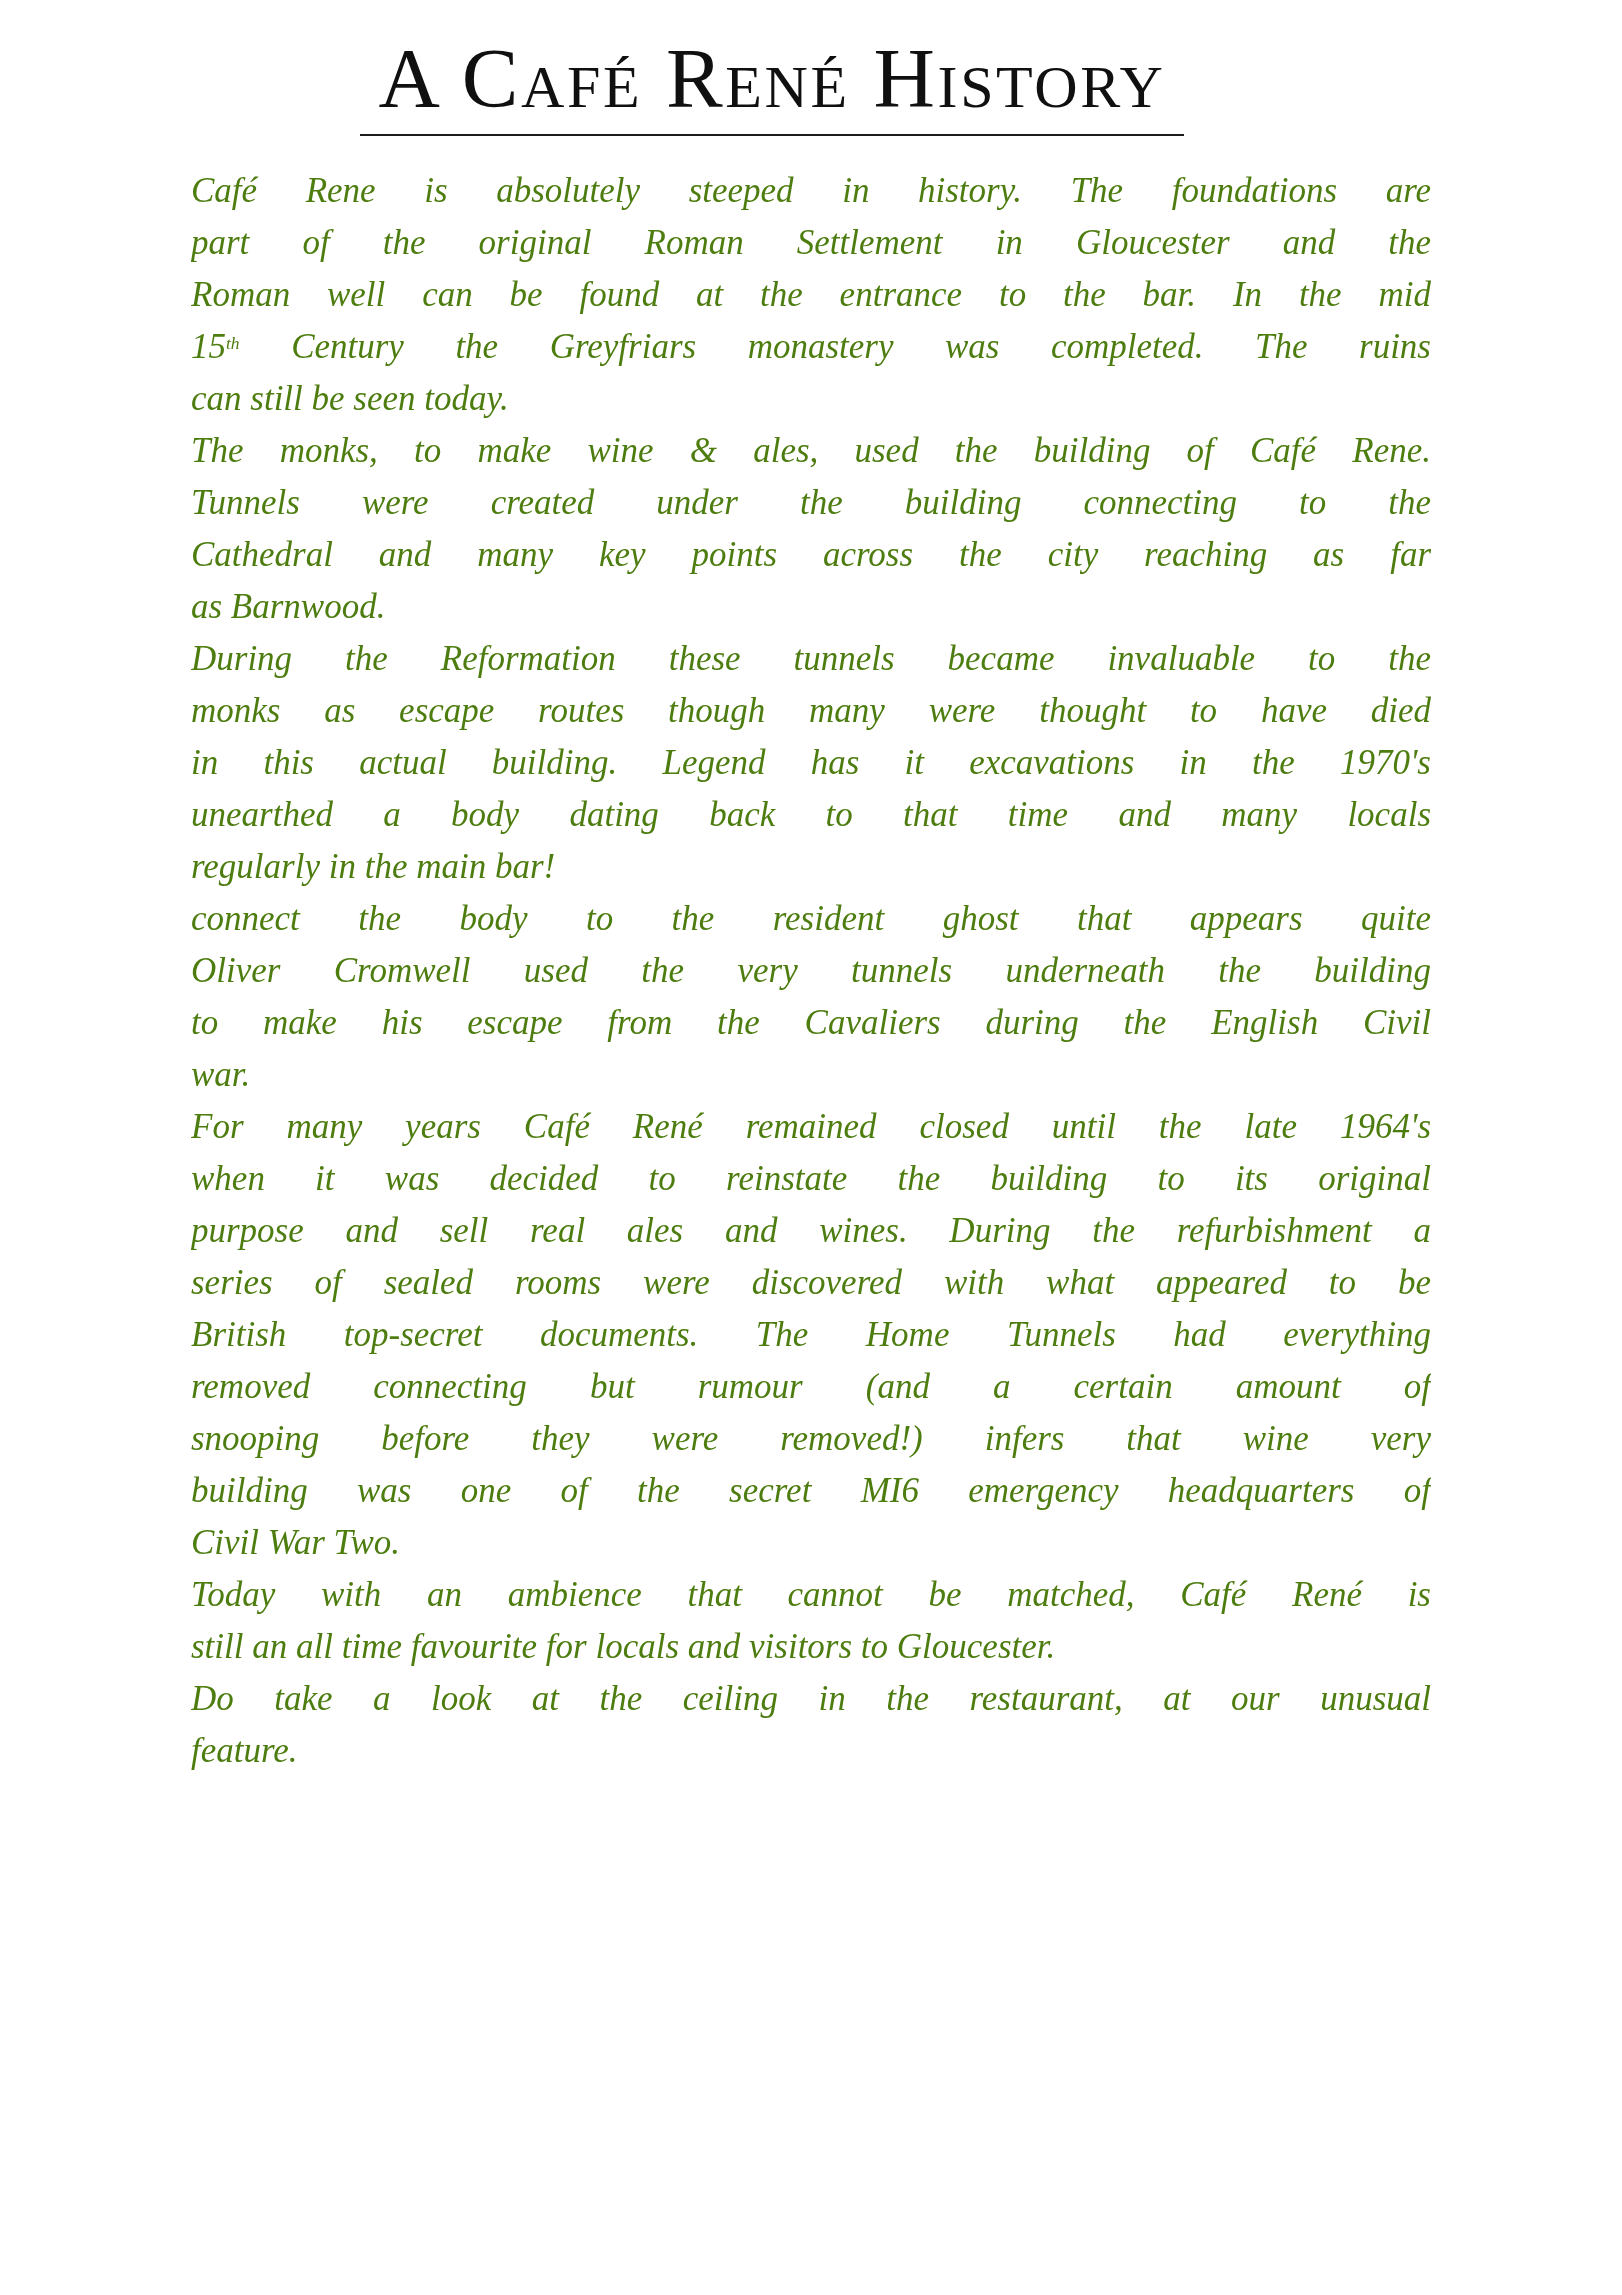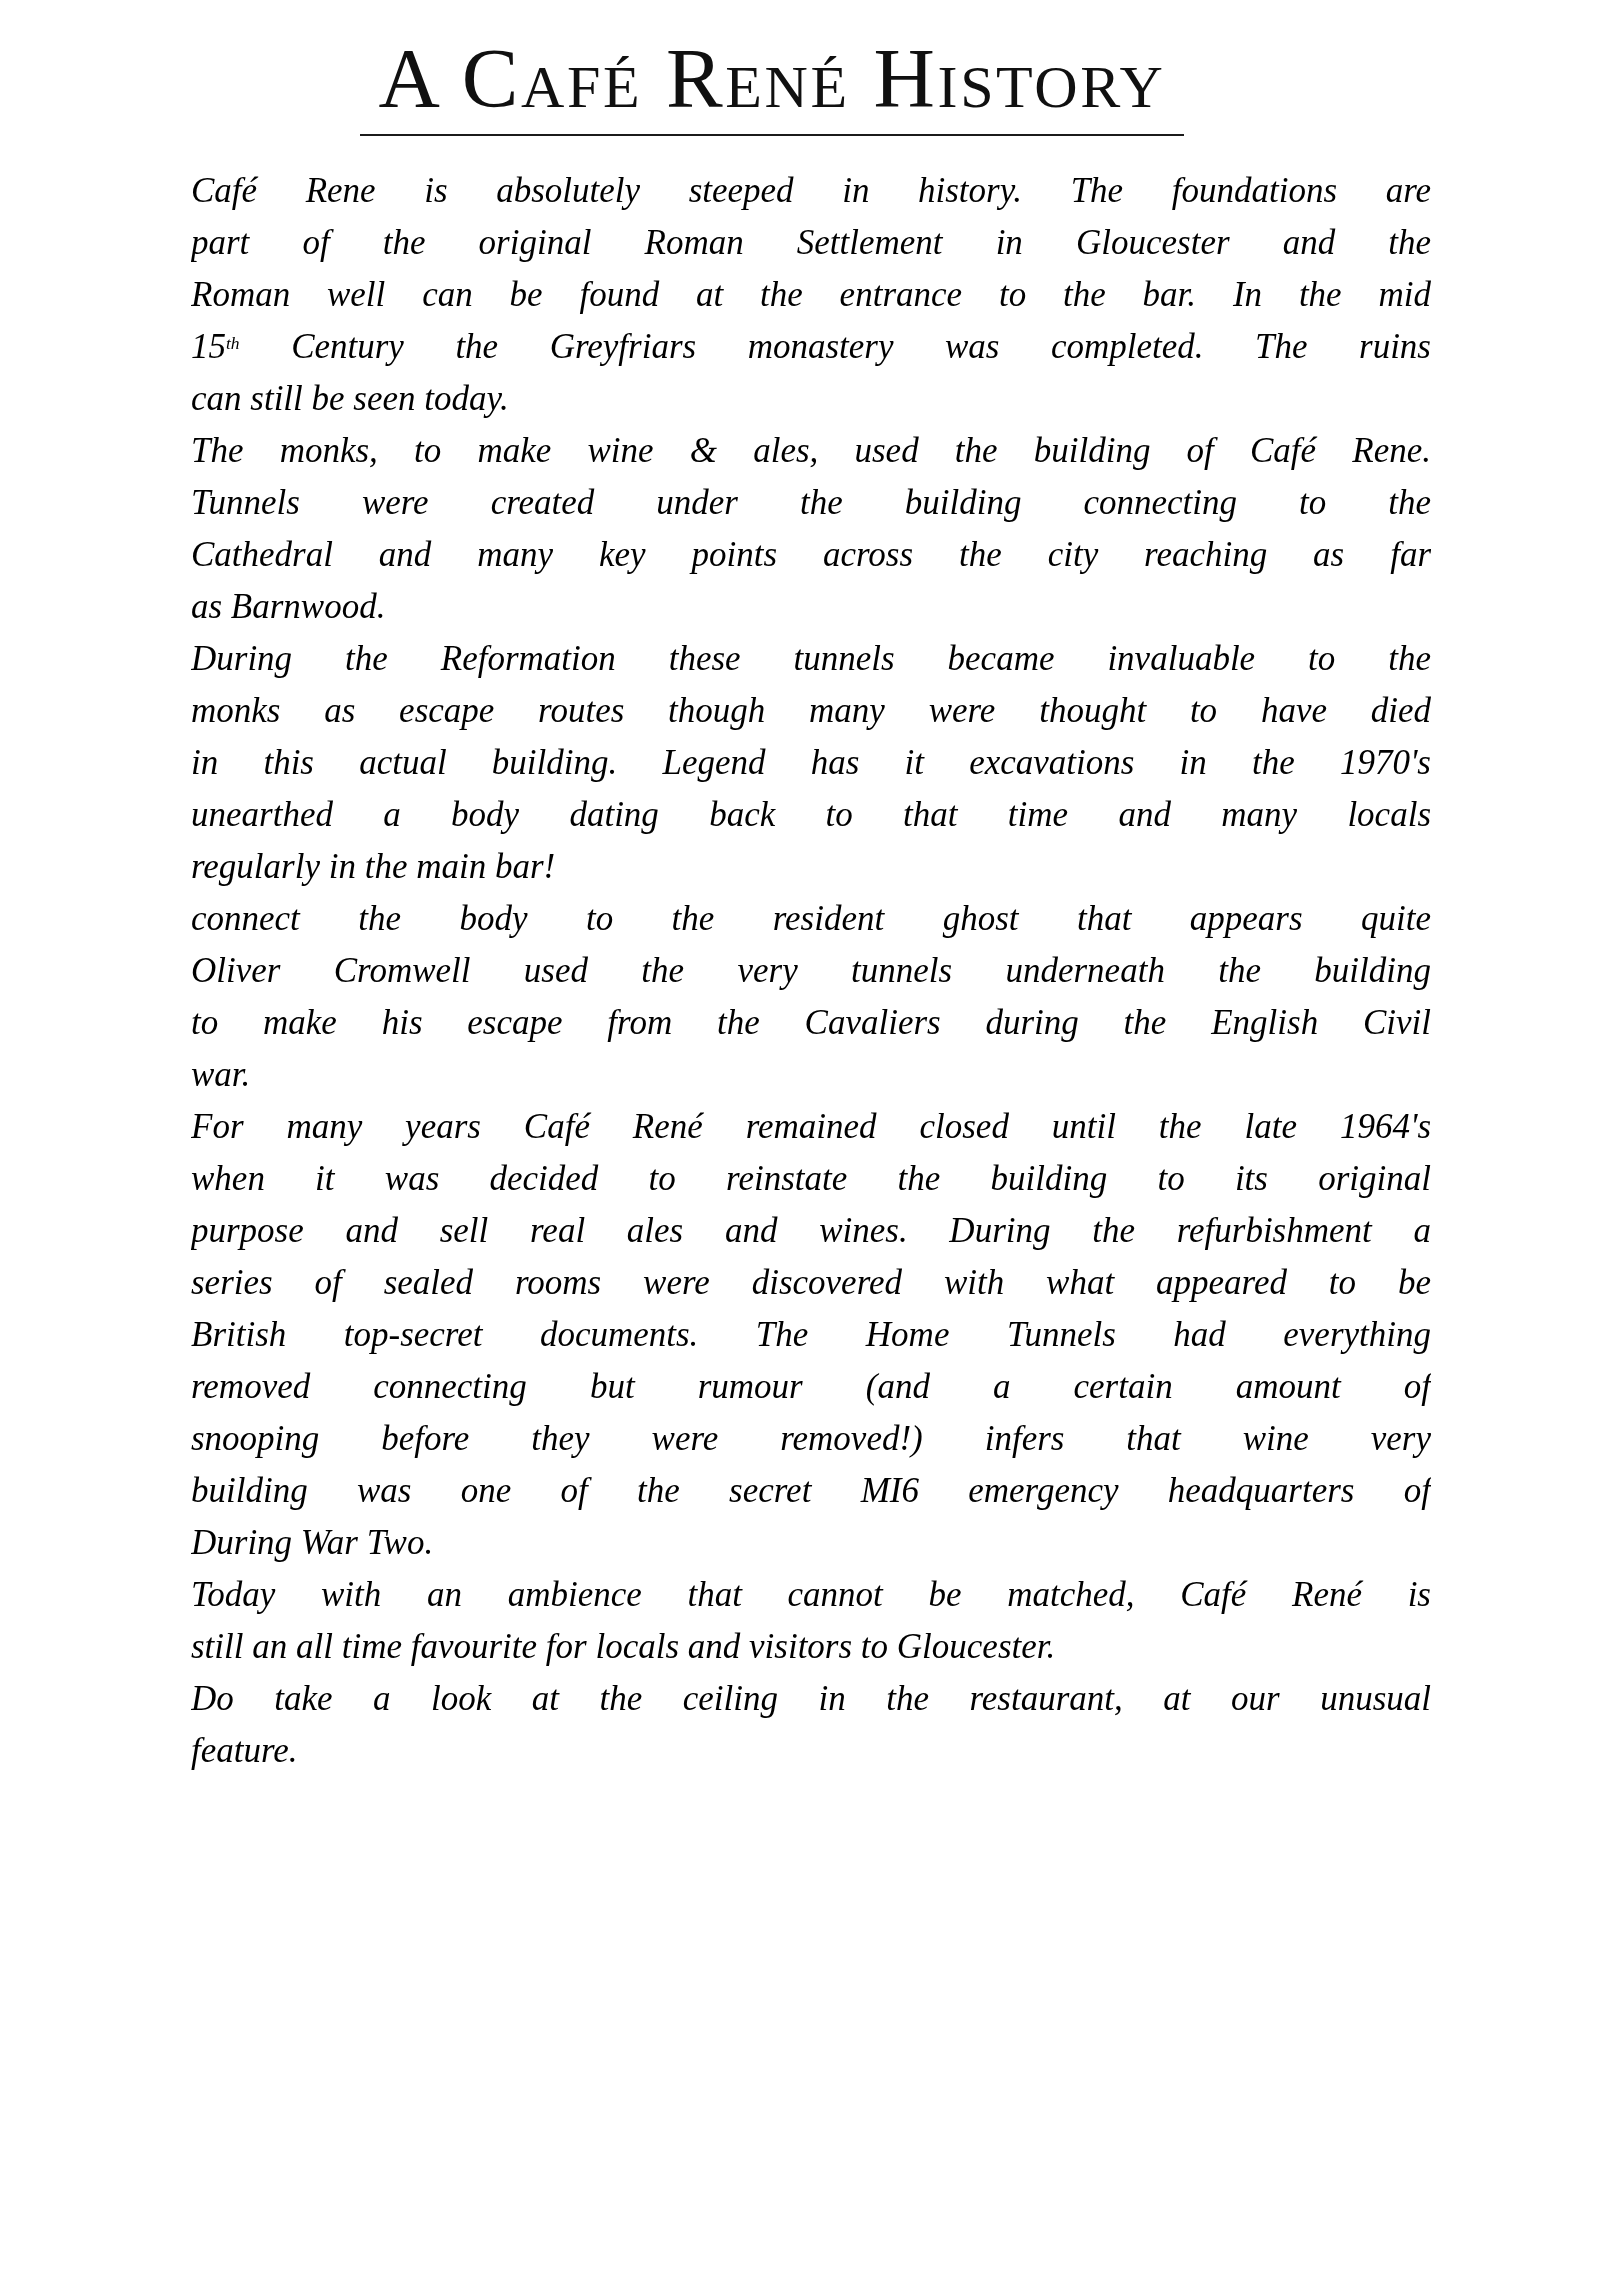--- a/index.html
+++ b/index.html
@@ -46,21 +46,21 @@
   }
   .line {
     height: 52px;
     line-height: 52px;
     font-size: 35px;
     font-style: italic;
     letter-spacing: 0px;
     white-space: normal;
     overflow: hidden;
     text-align: left;
-    color: #000000;
+    color: #4d7c0f;
   }
   .line.j {
     text-align: justify;
     text-align-last: justify;
   }
   .line sup {
     font-size: 0.5em;
     line-height: 0;
     vertical-align: 0.5em;
   }
@@ -101,21 +101,21 @@
       </div>
       <div class="paragraph">
         <div class="line j">For many years Café René remained closed until the late 1964's</div>
         <div class="line j">when it was decided to reinstate the building to its original</div>
         <div class="line j">purpose and sell real ales and wines. During the refurbishment a</div>
         <div class="line j">series of sealed rooms were discovered with what appeared to be</div>
         <div class="line j">British top-secret documents. The Home Tunnels had everything</div>
         <div class="line j">removed connecting but rumour (and a certain amount of</div>
         <div class="line j">snooping before they were removed!) infers that wine very</div>
         <div class="line j">building was one of the secret MI6 emergency headquarters of</div>
-        <div class="line">During War Two.</div>
+        <div class="line">Civil War Two.</div>
       </div>
       <div class="paragraph">
         <div class="line j">Today with an ambience that cannot be matched, Café René is</div>
         <div class="line">still an all time favourite for locals and visitors to Gloucester.</div>
       </div>
       <div class="paragraph">
         <div class="line j">Do take a look at the ceiling in the restaurant, at our unusual</div>
         <div class="line">feature.</div>
       </div>
     </div>

